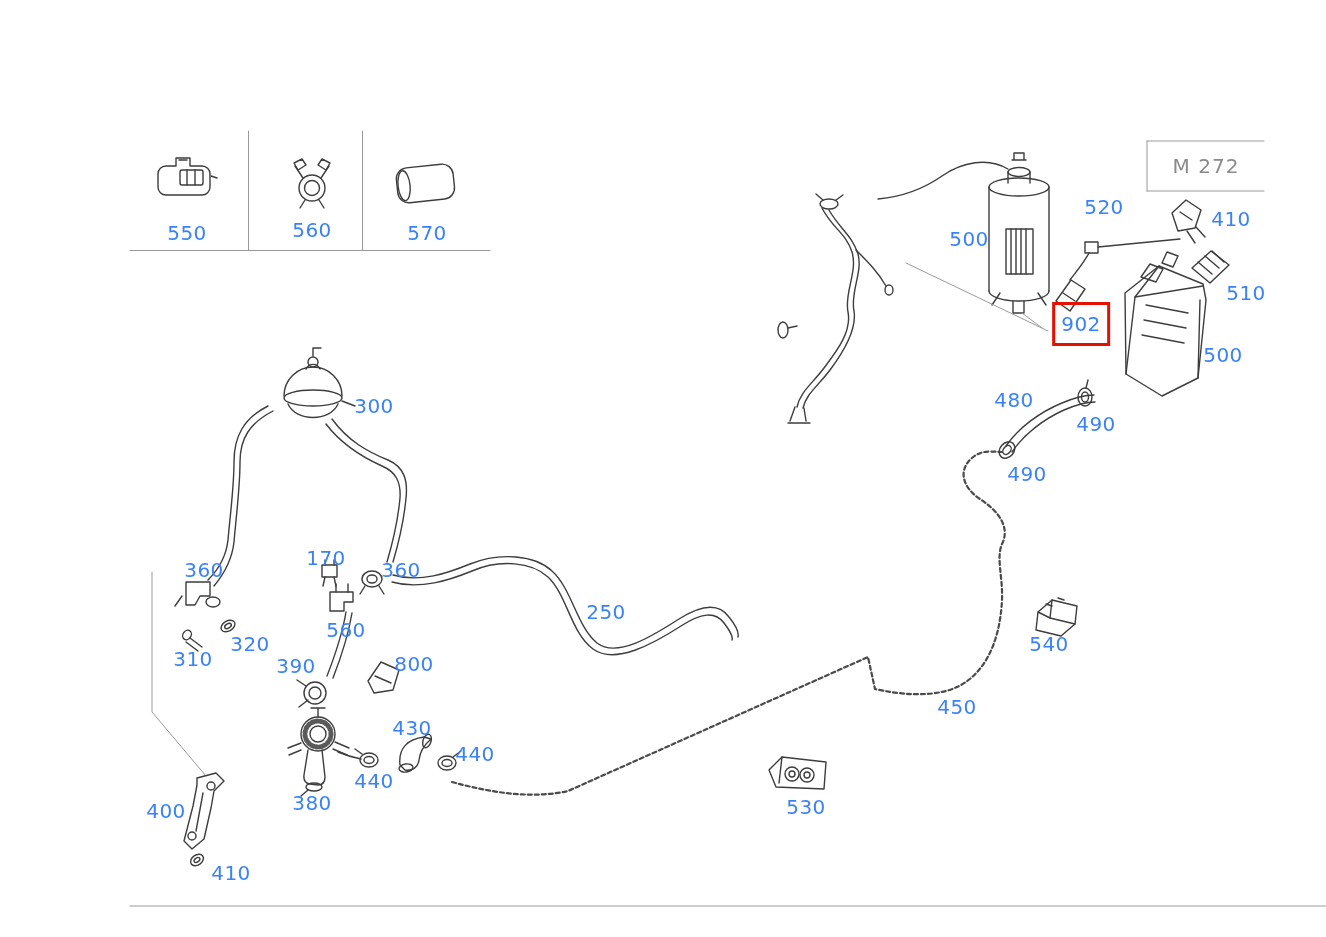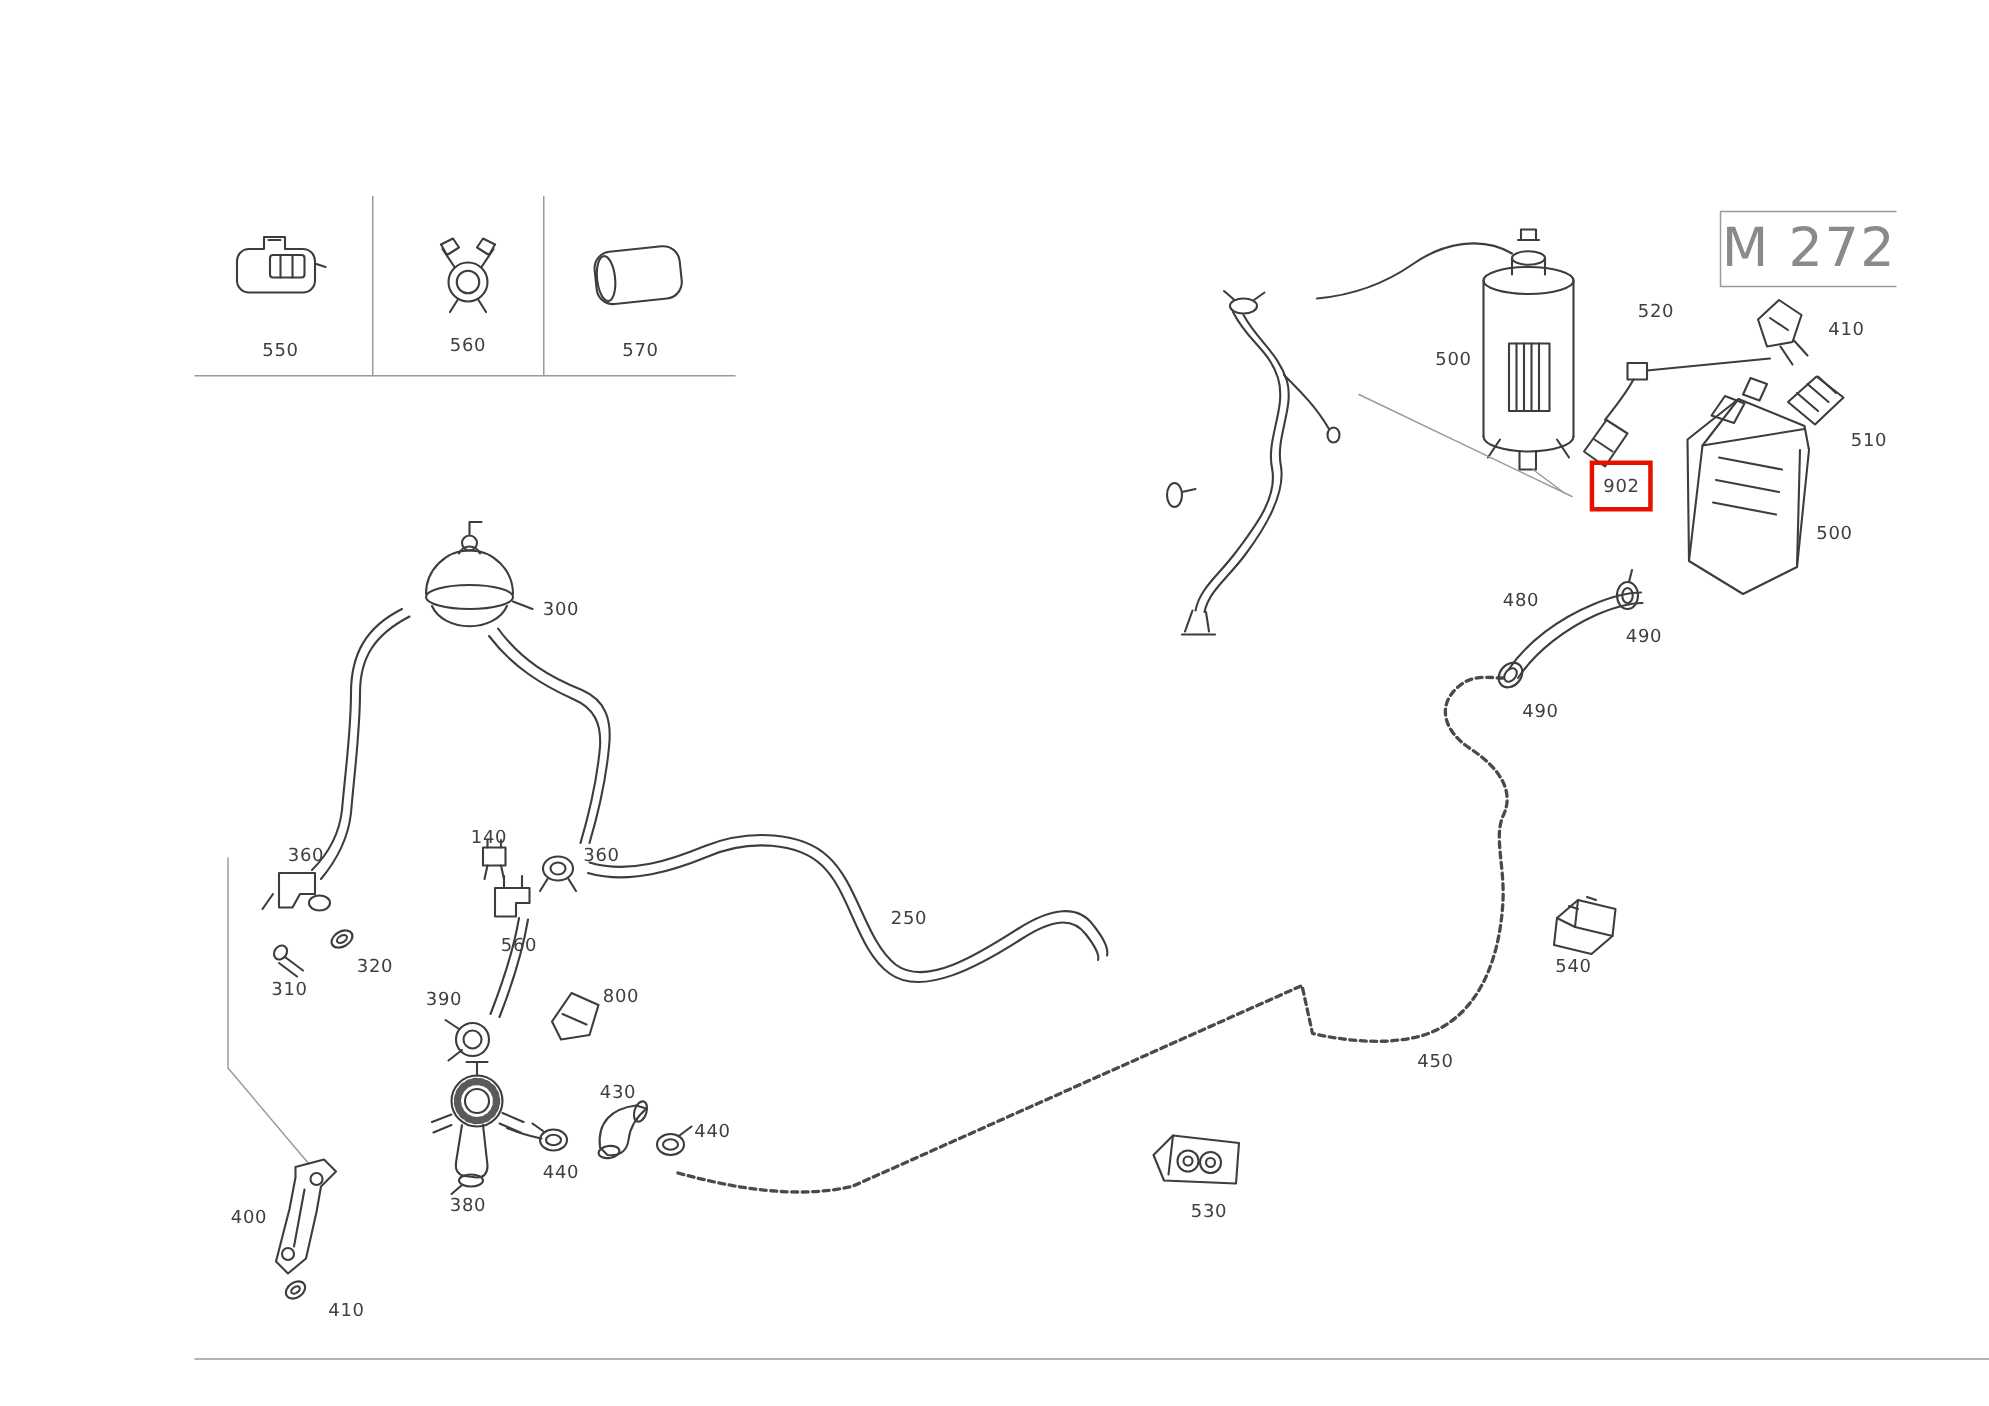--- a/index.html
+++ b/index.html
@@ -19,35 +19,35 @@
     stroke-width: 1.4;
     stroke-linecap: round;
     stroke-linejoin: round;
   }
   .art .thin  { stroke: #9a9a9a; stroke-width: 1; }
   .art .dashed { stroke-dasharray: 4 3; stroke-width: 2.2; stroke: #4a4a4a; }
   .art .knurl { stroke-dasharray: 1.6 2.6; stroke-width: 5; opacity: 0.85; }
   .part-label {
     position: absolute;
     transform: translate(-50%, -50%);
-    color: #404040;
-    font-size: 12px;
+    color: #3b82f6;
+    font-size: 20px;
     letter-spacing: 0.5px;
     white-space: nowrap;
     user-select: none;
   }
   .part-label.highlight {
     border: 3px solid #e51000;
     padding: 7px 6px;
   }
   .model-label {
     position: absolute;
     transform: translate(-50%, -50%);
     color: #8a8a8a;
-    font-size: 36px;
+    font-size: 20px;
     letter-spacing: 1px;
     white-space: nowrap;
   }
 </style>
 </head>
 <body>
 
 <div class="stage">
 
   <svg class="art" width="1326" height="937" viewBox="0 0 1326 937">
@@ -306,21 +306,21 @@
   <div class="part-label" style="left:1246px;top:293px">510</div>
   <div class="part-label highlight" style="left:1081px;top:324px">902</div>
   <div class="part-label" style="left:1223px;top:355px">500</div>
 
   <div class="part-label" style="left:374px;top:406px">300</div>
   <div class="part-label" style="left:1014px;top:400px">480</div>
   <div class="part-label" style="left:1096px;top:424px">490</div>
   <div class="part-label" style="left:1027px;top:474px">490</div>
 
   <div class="part-label" style="left:204px;top:570px">360</div>
-  <div class="part-label" style="left:326px;top:558px">140</div>
+  <div class="part-label" style="left:326px;top:558px">170</div>
   <div class="part-label" style="left:401px;top:570px">360</div>
   <div class="part-label" style="left:606px;top:612px">250</div>
   <div class="part-label" style="left:346px;top:630px">560</div>
   <div class="part-label" style="left:250px;top:644px">320</div>
   <div class="part-label" style="left:193px;top:659px">310</div>
   <div class="part-label" style="left:296px;top:666px">390</div>
   <div class="part-label" style="left:414px;top:664px">800</div>
 
   <div class="part-label" style="left:1049px;top:644px">540</div>
   <div class="part-label" style="left:412px;top:728px">430</div>

